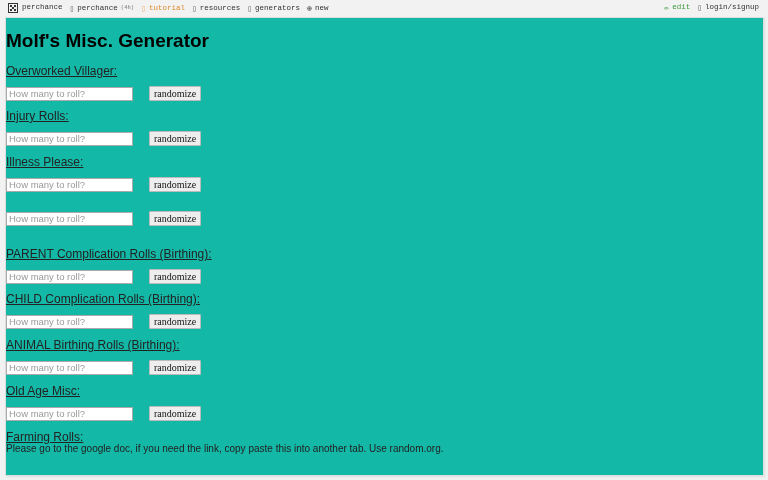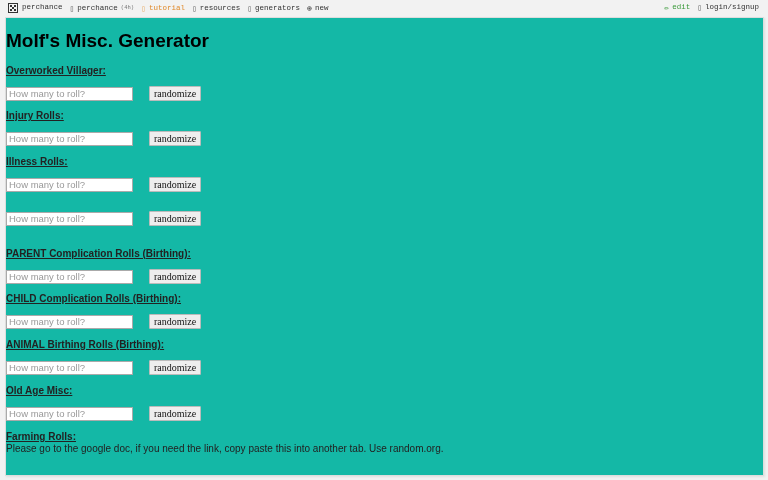--- a/index.html
+++ b/index.html
@@ -30,21 +30,21 @@
     position: absolute; left: 5px; top: 17px; width: 757px; height: 457px;
     background: #14b8a6; border: 1px solid #ddd;
     box-shadow: 1px 1px 2px rgba(0,0,0,0.08);
   }
   h1 {
     margin: 0; position: absolute; left: 0; width: 100%; top: 12px;
     font-size: 19px; font-weight: bold; color: #000;
   }
   .section { position: absolute; left: 0; width: 100%; }
   .sec-title {
-    font-size: 10px; color: #222; text-decoration: underline; line-height: 12px; font-weight: bold;
+    font-size: 12px; color: #222; text-decoration: underline; line-height: 12px;
   }
   .row { margin-top: 9px; display: flex; justify-content: flex-start; align-items: center; gap: 16px; }
   .row input {
     width: 121px; height: 12px; padding: 0 2px; border: 1px solid #aaa;
     font-family: "Liberation Sans", sans-serif; font-size: 9.5px; color: #333; box-sizing: content-box;
   }
   .row input::placeholder { color: #999; }
   .row button {
     height: 15px; padding: 0 4px; border: 1px solid #bbb; border-radius: 1px;
     background: #eee; font-family: Liberation Serif, serif; font-size: 10px; color: #111;
@@ -113,21 +113,21 @@
       </div>
   </div>
   <div class="section" style="top:92px">
     <div class="sec-title">Injury Rolls:</div>
     <div class="row">
         <input type="text" placeholder="How many to roll?" style="">
         <button>randomize</button>
       </div>
   </div>
   <div class="section" style="top:138px">
-    <div class="sec-title">Illness Rolls:</div>
+    <div class="sec-title">Illness Please:</div>
     <div class="row">
         <input type="text" placeholder="How many to roll?" style="">
         <button>randomize</button>
       </div>
   </div>
   <div class="section" style="top:184px">
     <div class="row">
         <input type="text" placeholder="How many to roll?" style="">
         <button>randomize</button>
       </div>

